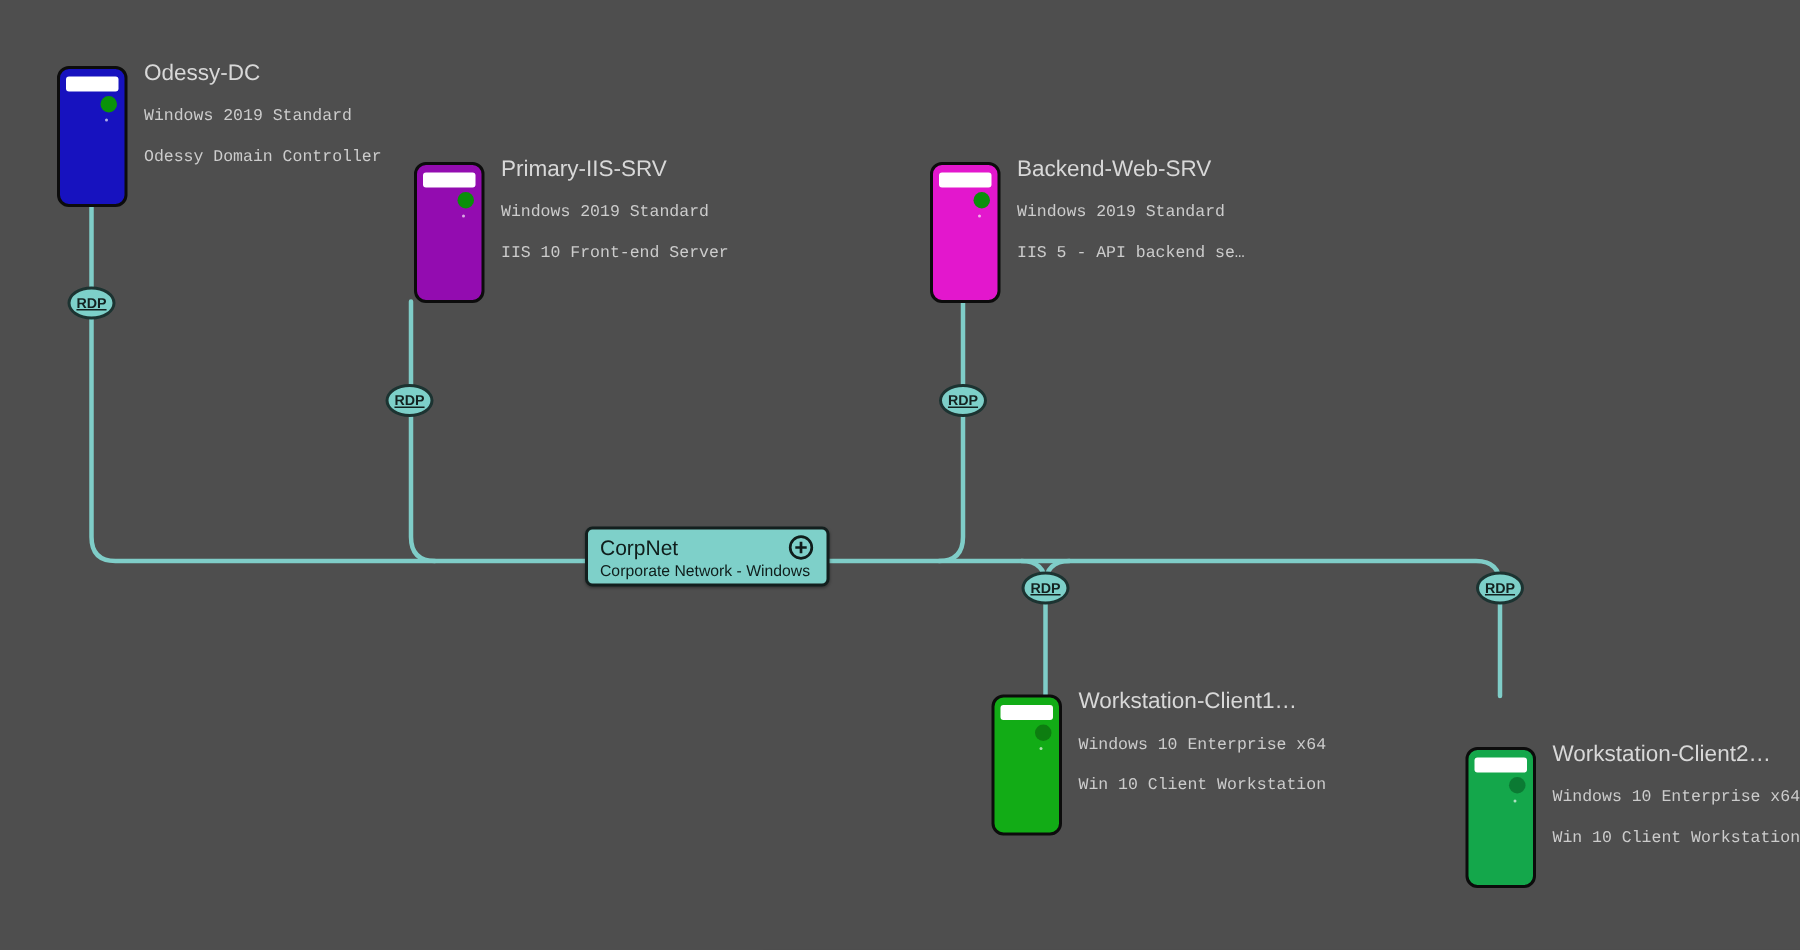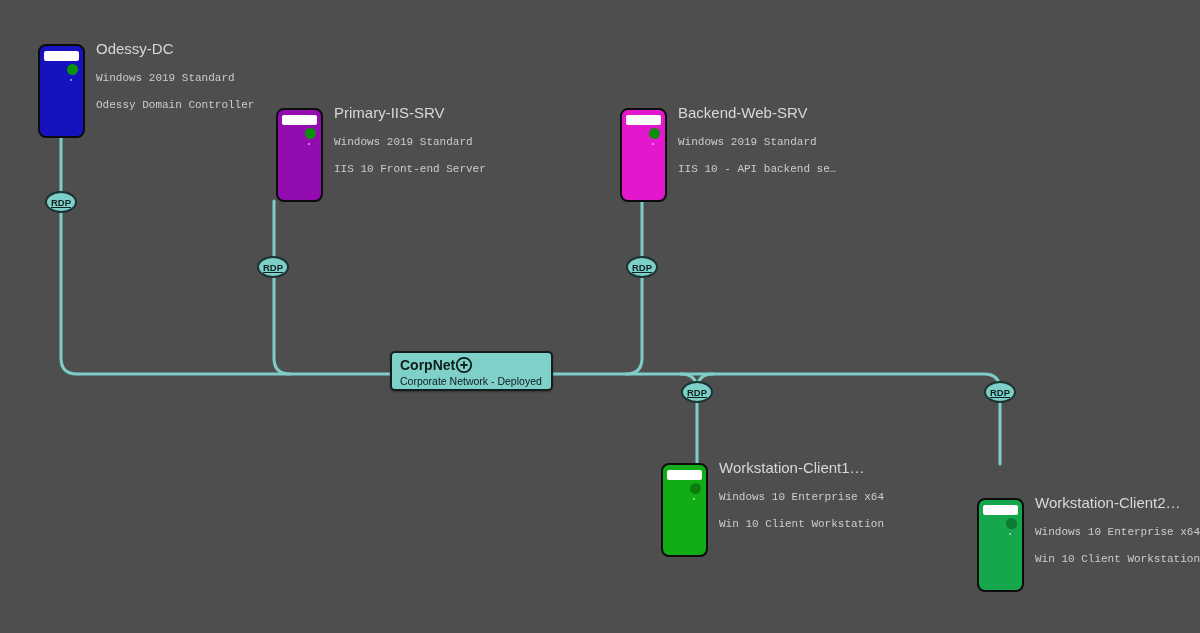--- a/index.html
+++ b/index.html
@@ -102,21 +102,21 @@
     background: var(--network-fill, #7ed0c9);
     border: 2px solid var(--network-border, #131f1e);
     border-radius: 5px;
     padding: 3px 8px 0 8px;
     cursor: pointer;
     box-shadow: 0 1px 2px rgba(0,0,0,0.35);
   }
   .net-title-row {
     display: flex;
     align-items: center;
-    font-weight: bold;
+    justify-content: space-between;
   }
   .net-title {
     font-size: 14px;
     line-height: 17px;
     color: var(--network-text, #0f1d1b);
   }
   .net-sub {
     font-size: 10.5px;
     line-height: 13px;
     margin-top: 1px;
@@ -170,21 +170,21 @@
 
   <div class="node" style="left:620px; top:108px;">
     <div class="tower" style="background: rgb(227, 23, 205);">
       <div class="slot"></div>
       <div class="led" style="background: rgb(11, 143, 11);"></div>
       <div class="pin"></div>
     </div>
     <div class="labels">
       <div class="node-title">Backend-Web-SRV</div>
       <div class="node-sub">Windows 2019 Standard</div>
-      <div class="node-sub">IIS 10 - API backend se…</div>
+      <div class="node-sub">IIS 5 - API backend se…</div>
     </div>
   </div>
 
   <div class="node" style="left:661px; top:463px;">
     <div class="tower" style="background: rgb(18, 172, 22);">
       <div class="slot"></div>
       <div class="led" style="background: rgb(13, 125, 16);"></div>
       <div class="pin"></div>
     </div>
     <div class="labels">
@@ -209,21 +209,21 @@
 
   <div class="network" style="left:390px; top:351px;">
     <div class="net-title-row">
       <div class="net-title">CorpNet</div>
       <svg class="plus-icon" width="18" height="18" viewBox="0 0 18 18">
         <circle cx="9" cy="9" r="7.2"></circle>
         <line x1="9" y1="5.2" x2="9" y2="12.8"></line>
         <line x1="5.2" y1="9" x2="12.8" y2="9"></line>
       </svg>
     </div>
-    <div class="net-sub">Corporate Network - Deployed</div>
+    <div class="net-sub">Corporate Network - Windows</div>
   </div>
 
   <div class="rdp-badge" style="left:45px;  top:191px;">RDP</div>
   <div class="rdp-badge" style="left:257px; top:256px;">RDP</div>
   <div class="rdp-badge" style="left:626px; top:256px;">RDP</div>
   <div class="rdp-badge" style="left:681px; top:381px;">RDP</div>
   <div class="rdp-badge" style="left:984px; top:381px;">RDP</div>
 
 </div>
 

